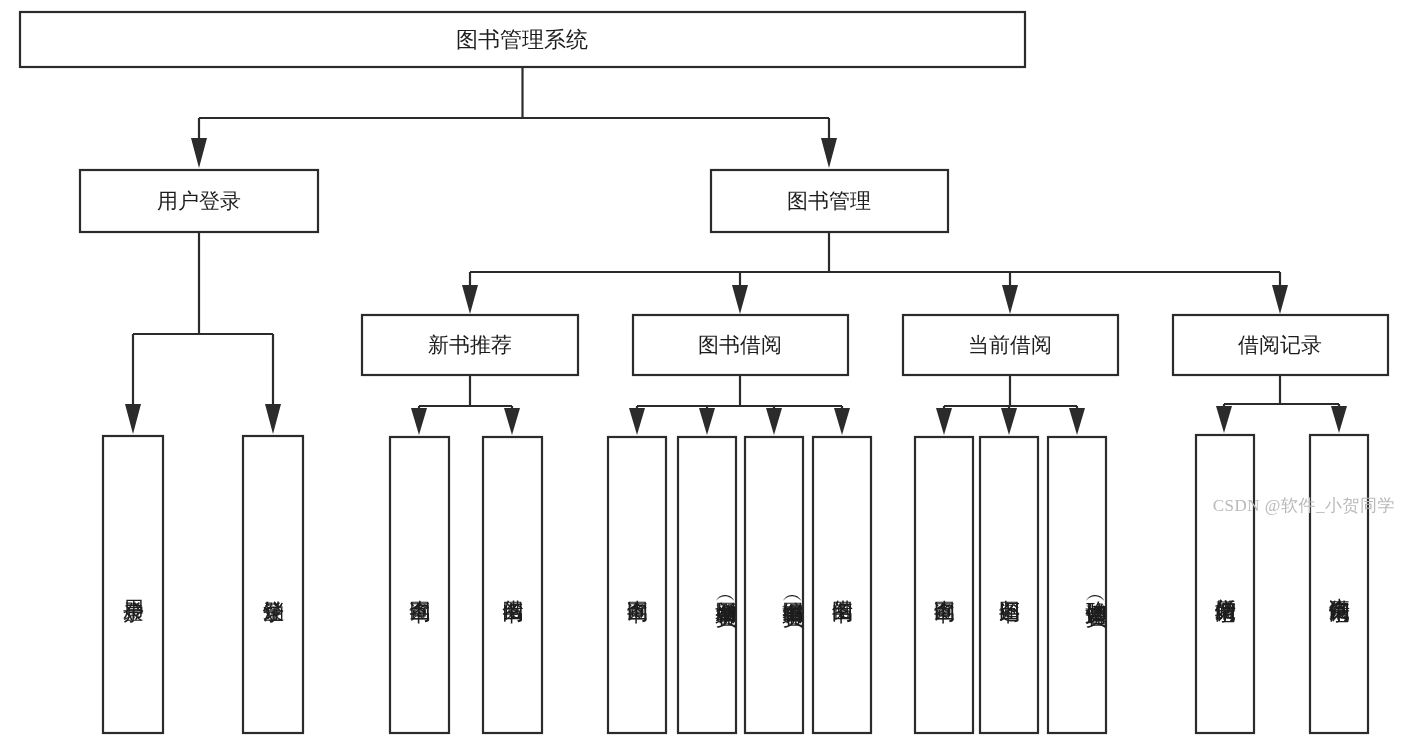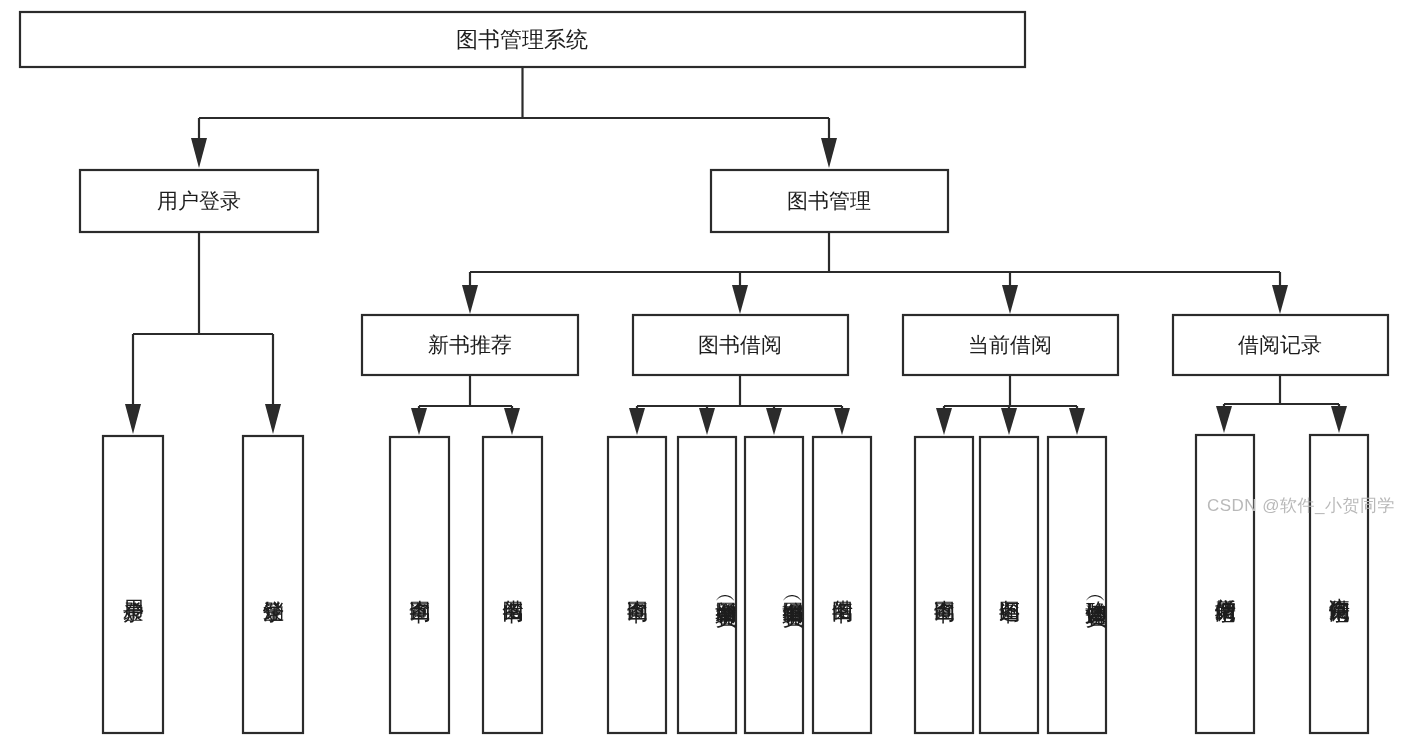--- a/index.html
+++ b/index.html
@@ -67,21 +67,21 @@
     justify-content: center;
     text-align: center;
     white-space: nowrap;
     pointer-events: none;
     user-select: none;
   }
   .watermark {
     position: absolute;
     right: 10px;
     bottom: 6px;
-    font-family: Liberation Sans, sans-serif;
+    font-family: Liberation Serif, serif;
     font-size: 17px;
     color: #b9b9b9;
     letter-spacing: 0.5px;
     white-space: nowrap;
   }
 </style>
 </head>
 <body>
 
 <div id="diagram-root">

